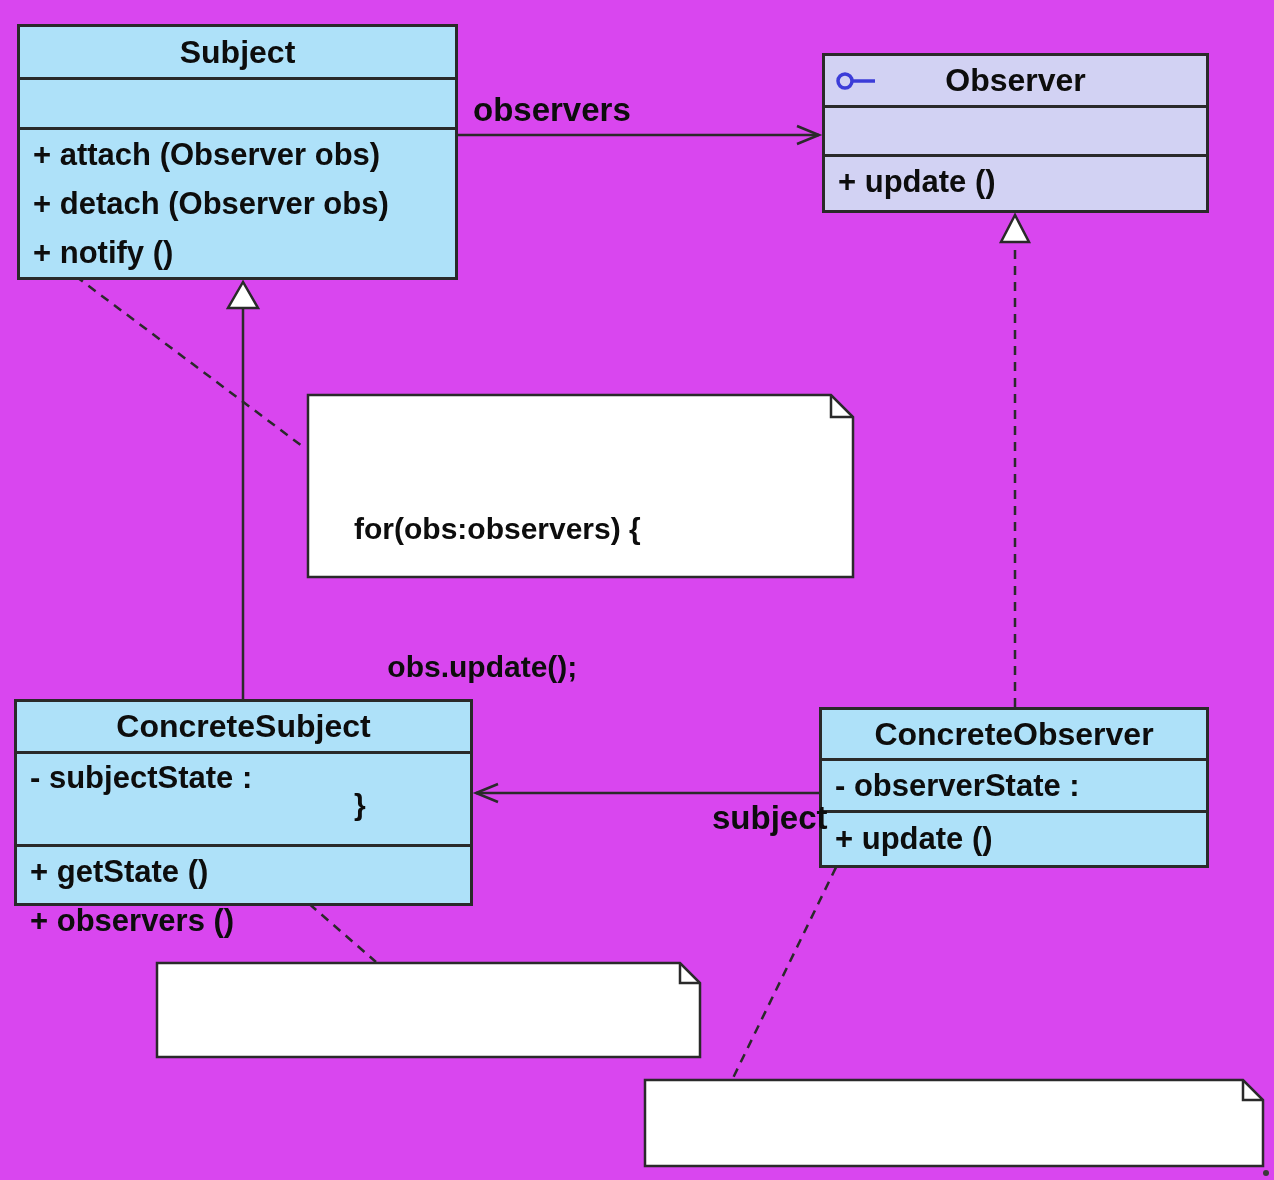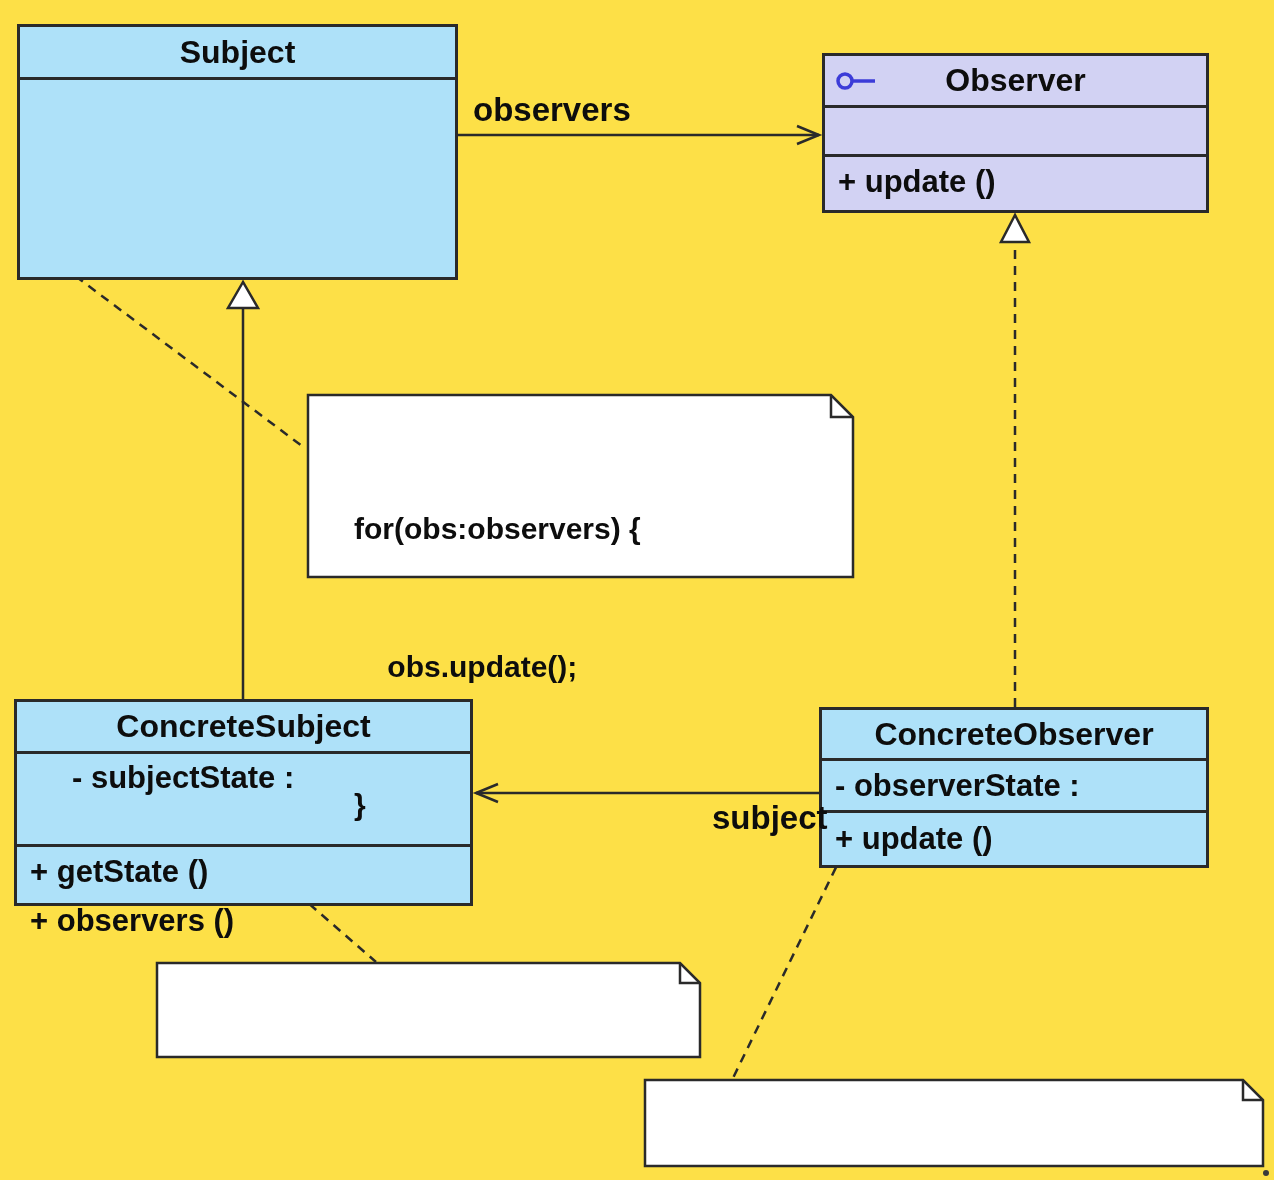--- a/index.html
+++ b/index.html
@@ -5,21 +5,21 @@
   :root{
     --class_fill:#aee1f9;
     --interface_fill:#d2d2f3;
     --note_fill:#ffffff;
     --border:#2a2a2a;
     --text:#0d0d0d;
     --icon_blue:#3c3cd8;
   }
   html,body{margin:0;padding:0;background:#ffffff;}
   #canvas{
-    position:relative;width:1274px;height:1180px;background:#fde047;
+    position:relative;width:1274px;height:1180px;background:#d946ef;
     font-family:"Liberation Sans","DejaVu Sans",sans-serif;
     color:var(--text);overflow:hidden;
   }
   #connector-layer{position:absolute;left:0;top:0;z-index:0;}
   .class-box{
     position:absolute;box-sizing:border-box;z-index:1;
     background:var(--class_fill);border:3px solid var(--border);
   }
   .class-box.interface{background:var(--interface_fill);}
   .cmp{box-sizing:border-box;overflow:hidden;}
@@ -72,41 +72,46 @@
 
     <path class="shape-note" d="M645,1080 H1243 L1263,1100 V1166 H645 Z"></path>
     <path class="shape-line" d="M1243,1080 V1100 H1263"></path>
 
     <circle cx="1266" cy="1173" r="3" fill="#3a3a3a"></circle>
   </svg>
 
   <div class="class-box" style="left:17px;top:24px;width:441px;height:256px;">
     <div class="cmp title" style="height:50px;line-height:50px;">Subject</div>
     <div class="cmp attrs" style="height:50px;"></div>
+    <div class="cmp members" style="height:150px;line-height:49px;">
+      <div>+ attach (Observer obs)</div>
+      <div>+ detach (Observer obs)</div>
+      <div>+ notify ()</div>
+    </div>
   </div>
 
   <div class="class-box interface" style="left:822px;top:53px;width:387px;height:160px;">
     <div class="cmp title" style="height:49px;line-height:49px;">
       <span class="iface-icon">
         <svg width="46" height="24" viewBox="0 0 46 24">
           <circle cx="10" cy="12" r="7" fill="none" stroke="var(--icon_blue)" stroke-width="3.5"></circle>
           <line x1="17" y1="12" x2="40" y2="12" stroke="var(--icon_blue)" stroke-width="3.5"></line>
         </svg>
       </span>
       <span>Observer</span>
     </div>
     <div class="cmp attrs" style="height:49px;"></div>
     <div class="cmp members" style="height:50px;line-height:50px;">
       <div>+ update ()</div>
     </div>
   </div>
 
   <div class="class-box" style="left:14px;top:699px;width:459px;height:207px;">
     <div class="cmp title" style="height:49px;line-height:49px;border-radius:8px;">ConcreteSubject</div>
-    <div class="cmp members attrs" style="height:51px;line-height:48px;padding-left:42px;">
+    <div class="cmp members attrs" style="height:51px;line-height:48px;">
       <div>- subjectState :</div>
     </div>
     <div class="cmp members" style="height:129px;line-height:49px;margin-top:42px;">
       <div>+ getState ()</div>
       <div>+ observers ()</div>
     </div>
   </div>
 
   <div class="class-box" style="left:819px;top:707px;width:390px;height:161px;">
     <div class="cmp title" style="height:48px;line-height:48px;">ConcreteObserver</div>

